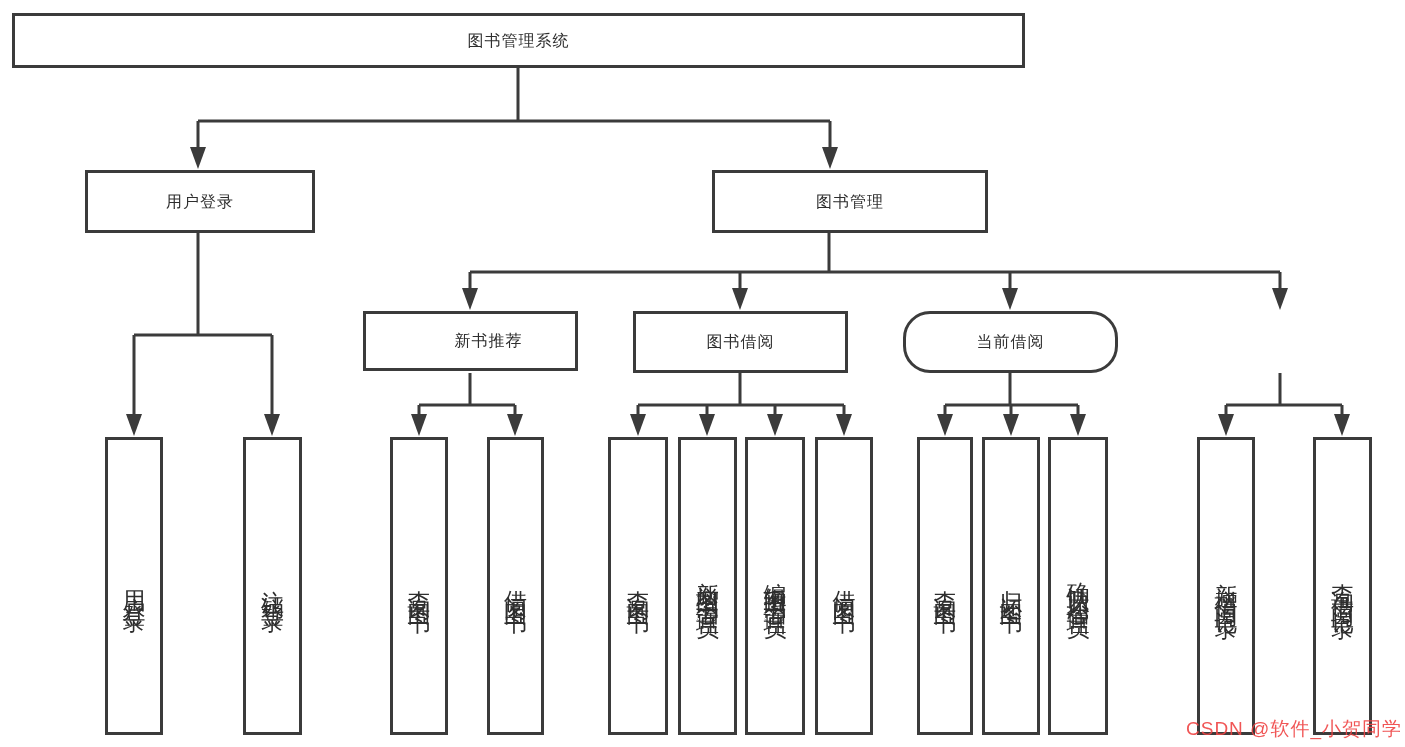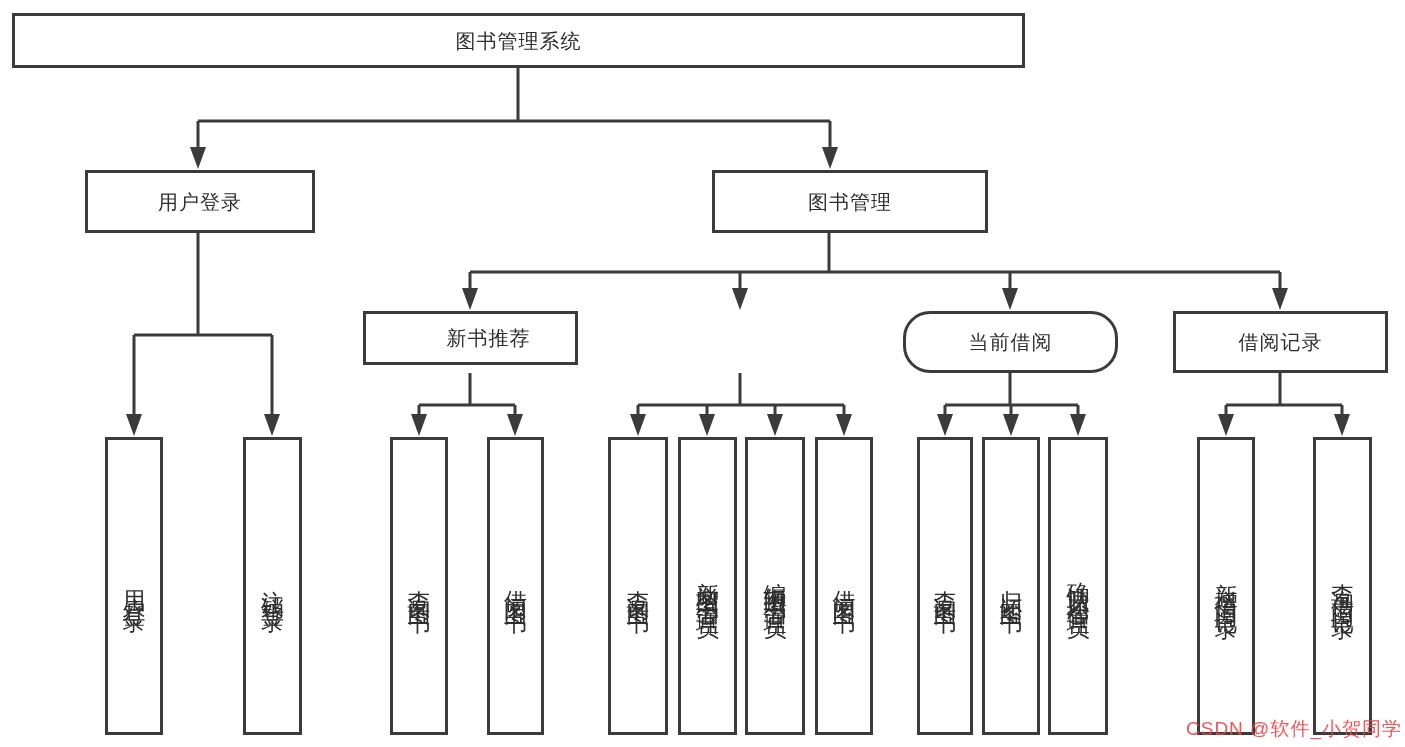--- a/index.html
+++ b/index.html
@@ -27,21 +27,21 @@
     box-sizing: border-box;
     background: #ffffff;
     border: 3px solid #3b3b3b;
     color: #2e2e2e;
     display: flex;
     align-items: center;
     justify-content: center;
     text-align: center;
   }
   .h-box {
-    font-size: 20px;
+    font-size: 16px;
     letter-spacing: 1px;
     line-height: 1;
   }
   .v-box {
     writing-mode: vertical-lr;
     text-orientation: mixed;
     font-size: 23px;
     letter-spacing: 7px;
     line-height: 1;
   }
@@ -94,23 +94,23 @@
       <polygon points="1218,414 1234,414 1226,436"></polygon>
       <polygon points="1334,414 1350,414 1342,436"></polygon>
     </g>
   </svg>
 
   <div class="box h-box" style="left:12px; top:13px; width:1013px; height:55px;">图书管理系统</div>
 
   <div class="box h-box" style="left:85px; top:170px; width:230px; height:63px;">用户登录</div>
   <div class="box h-box" style="left:712px; top:170px; width:276px; height:63px;">图书管理</div>
 
-  <div class="box h-box" style="left:363px; top:311px; width:215px; height:54px;padding-left:36px;">新书推荐</div>
+  <div class="box h-box" style="left:363px; top:311px; width:215px; height:60px;padding-left:36px;">新书推荐</div>
+  <div class="box h-box" style="left:633px; top:311px; width:215px; height:62px;">图书借阅</div>
   <div class="box h-box" style="left:903px; top:311px; width:215px; height:62px;border-radius:27px;">当前借阅</div>
-  <div class="box h-box" style="left:1173px; top:311px; width:215px; height:62px;">借阅记录</div>
 
   <div class="box v-box" style="left:105px; top:437px; width:58px; height:298px;">用户登录</div>
   <div class="box v-box" style="left:243px; top:437px; width:59px; height:298px;">注销登录</div>
 
   <div class="box v-box" style="left:390px; top:437px; width:58px; height:298px;">查询图书</div>
   <div class="box v-box" style="left:487px; top:437px; width:57px; height:298px;">借阅图书</div>
 
   <div class="box v-box" style="left:608px; top:437px; width:60px; height:298px;">查询图书</div>
   <div class="box v-box long" style="left:678px; top:437px; width:59px; height:298px;">新增图书（管理员）</div>
   <div class="box v-box long" style="left:745px; top:437px; width:60px; height:298px;">编辑图书（管理员）</div>

